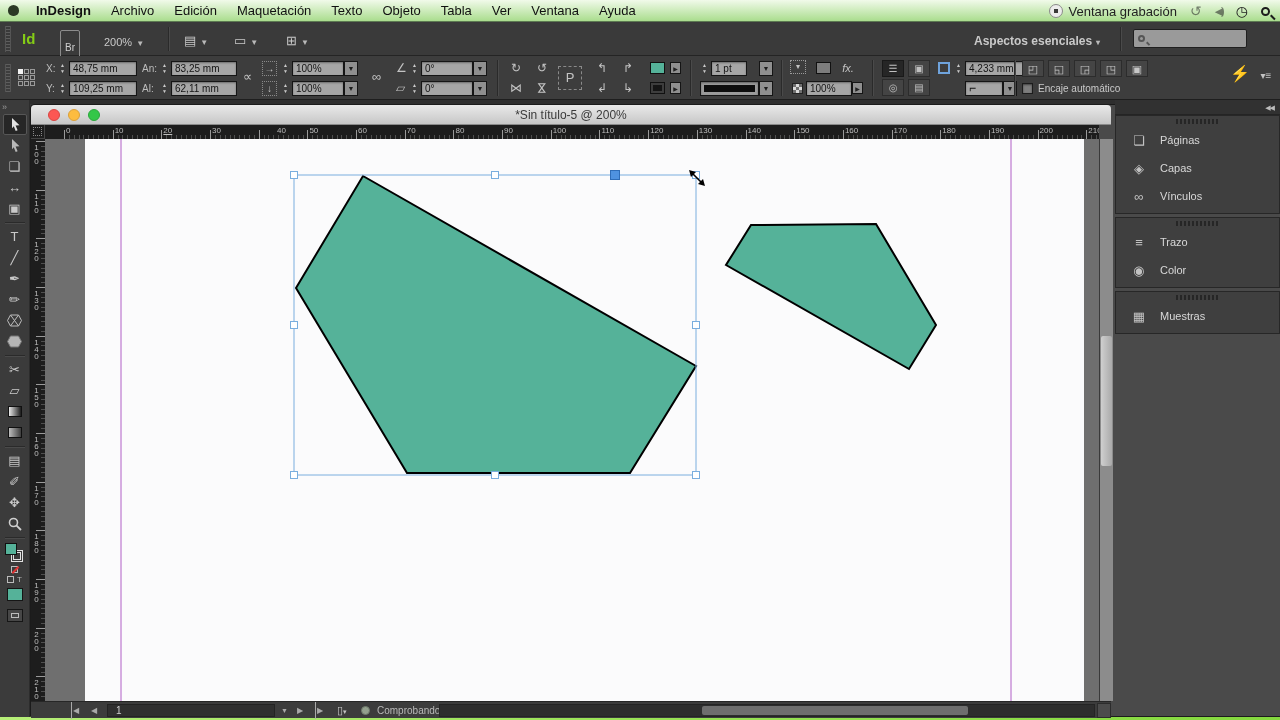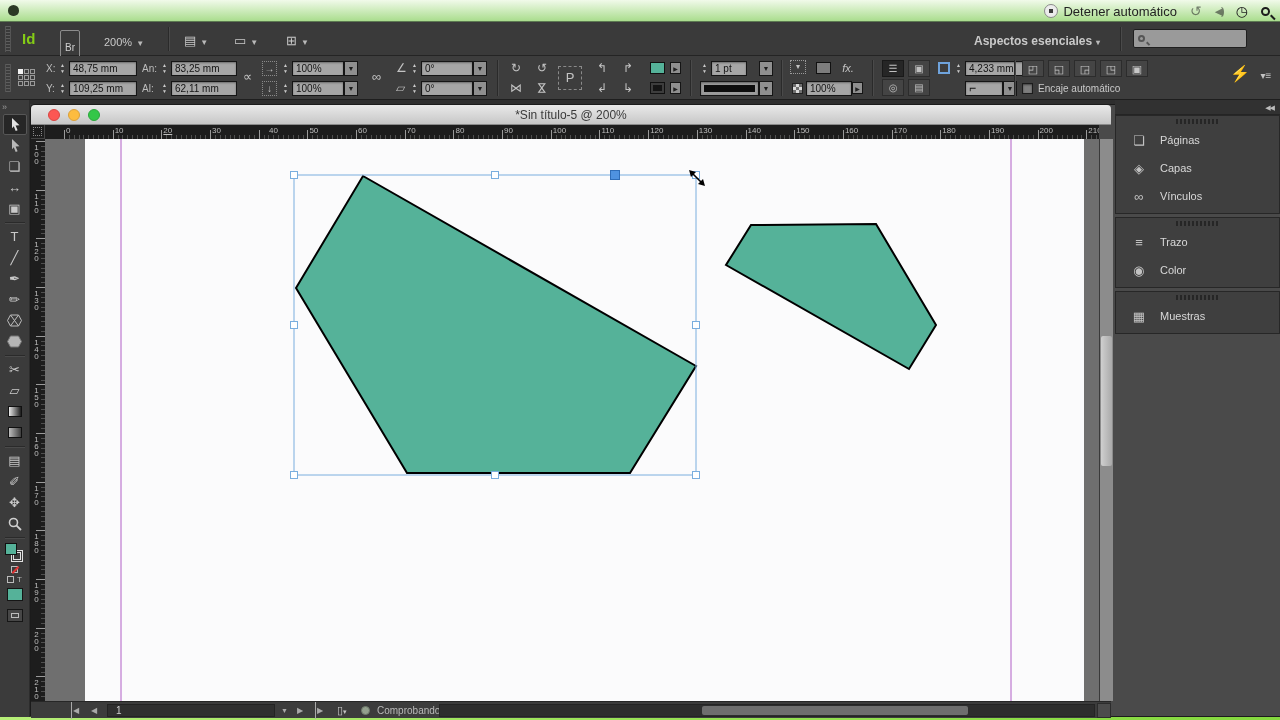--- a/index.html
+++ b/index.html
@@ -116,24 +116,36 @@
 </head>
 <body>
 
 <div id="screen">
 
   <div class="abs desktop" style="left:1112px;top:324px;width:168px;height:396px"></div>
   <div class="abs desktop" style="left:0;top:716px;width:1280px;height:4px"></div>
 
   <div class="abs" id="menubar">
     <div id="apple"><span class="apple-shape"></span></div>
+    <div id="menu-items">
+        <span class="mb-item bold">InDesign</span>
+        <span class="mb-item">Archivo</span>
+        <span class="mb-item">Edición</span>
+        <span class="mb-item">Maquetación</span>
+        <span class="mb-item">Texto</span>
+        <span class="mb-item">Objeto</span>
+        <span class="mb-item">Tabla</span>
+        <span class="mb-item">Ver</span>
+        <span class="mb-item">Ventana</span>
+        <span class="mb-item">Ayuda</span>
+      </div>
     <div id="menu-right">
       <div id="rec">
         <span class="rec-circle"></span>
-        <span>Detener automático</span>
+        <span>Ventana grabación</span>
       </div>
       <span class="faded" style="font-size:14px">↺</span>
       <span class="faded" style="font-size:11px;letter-spacing:-2px">◀)</span>
       <span style="font-size:14px">◷</span>
       <span class="mag-dark"></span>
     </div>
   </div>
 
   <div class="abs" id="appbar">
     <div class="abs grip" style="left:5px;top:4px"></div>
@@ -303,21 +315,21 @@
       <span class="light" style="left:57px;background:#34c748;border:1px solid #2aa73c"></span>
       <div id="title-text">*Sin título-5 @ 200%</div>
     </div>
 
     <div class="abs" id="ruler-corner"></div>
     <div class="abs ruler" id="hruler">
         <span class="hnum" style="left: 21px;">0</span>
         <span class="hnum" style="left: 69.68px;">10</span>
         <span class="hnum" style="left: 118.36px; text-decoration: underline;">20</span>
         <span class="hnum" style="left: 167.04px;">30</span>
-        <span class="hnum" style="left: 224px;">40</span>
+        <span class="hnum" style="left: 232px;">40</span>
         <span class="hnum" style="left: 264.4px;">50</span>
         <span class="hnum" style="left: 313.08px;">60</span>
         <span class="hnum" style="left: 361.76px;">70</span>
         <span class="hnum" style="left: 410.44px;">80</span>
         <span class="hnum" style="left: 459.12px;">90</span>
         <span class="hnum" style="left: 507.8px;">100</span>
         <span class="hnum" style="left: 556.48px;">110</span>
         <span class="hnum" style="left: 605.16px;">120</span>
         <span class="hnum" style="left: 653.84px;">130</span>
         <span class="hnum" style="left: 702.52px;">140</span>

